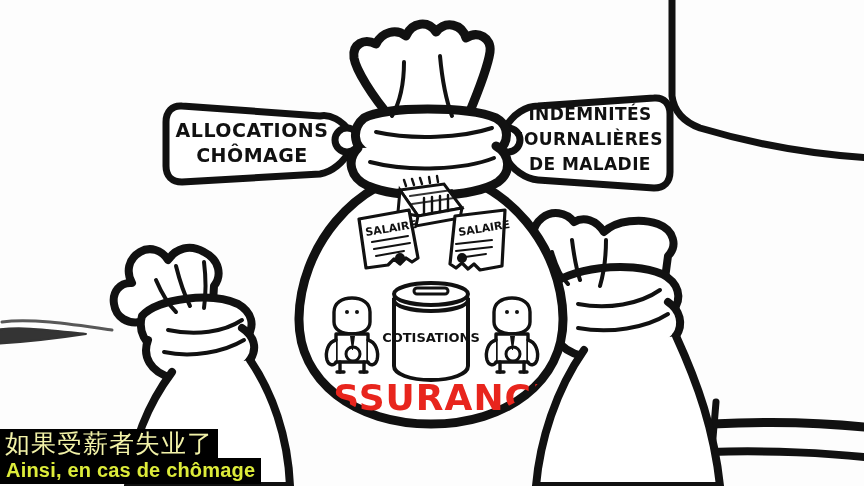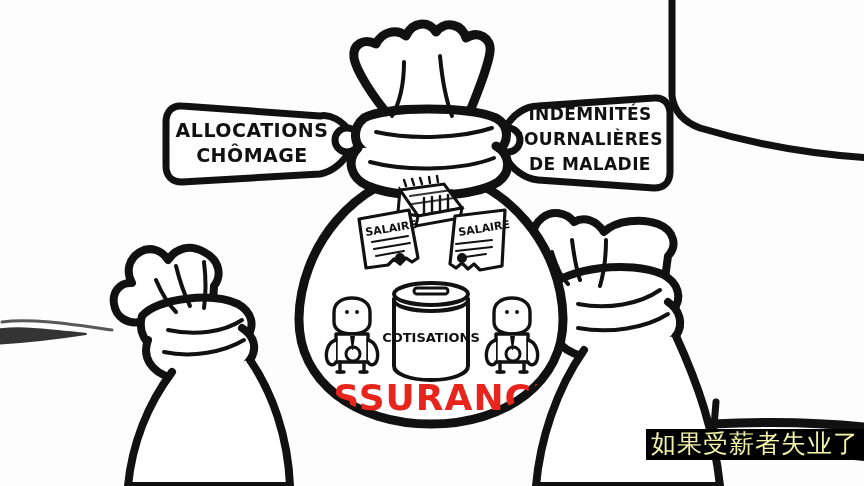--- a/index.html
+++ b/index.html
@@ -23,21 +23,21 @@
   #scene {
     position: absolute;
     left: 0; top: 0;
     width: 864px;
     height: 486px;
   }
   .sub-block {
     position: absolute;
     left: 0;
     width: 864px;
-    text-align: right;
+    text-align: left;
     z-index: 40;
   }
   #subtitle-zh-wrap { bottom: 26px; }
   #subtitle-fr-wrap { bottom: 2px; }
   .sub-zh {
     display: inline-block;
     background: #000000;
     color: #f2f2a8;
     font-size: 25px;
     line-height: 28px;
@@ -289,14 +289,17 @@
     <g fill="#111111" text-anchor="middle" class="hand">
       <text x="590" y="120" font-size="17" font-weight="bold" letter-spacing="0.4">INDEMNITÉS</text>
       <text x="590" y="145" font-size="17" font-weight="bold" letter-spacing="0.4">JOURNALIÈRES</text>
       <text x="590" y="170" font-size="17" font-weight="bold" letter-spacing="0.4">DE MALADIE</text>
     </g>
   </svg>
 
   <div class="sub-block" id="subtitle-zh-wrap">
     <span class="sub-zh">如果受薪者失业了</span>
   </div>
+  <div class="sub-block" id="subtitle-fr-wrap">
+    <span class="sub-fr">Ainsi, en cas de chômage</span>
+  </div>
 
 </div>
 
 </body></html>

